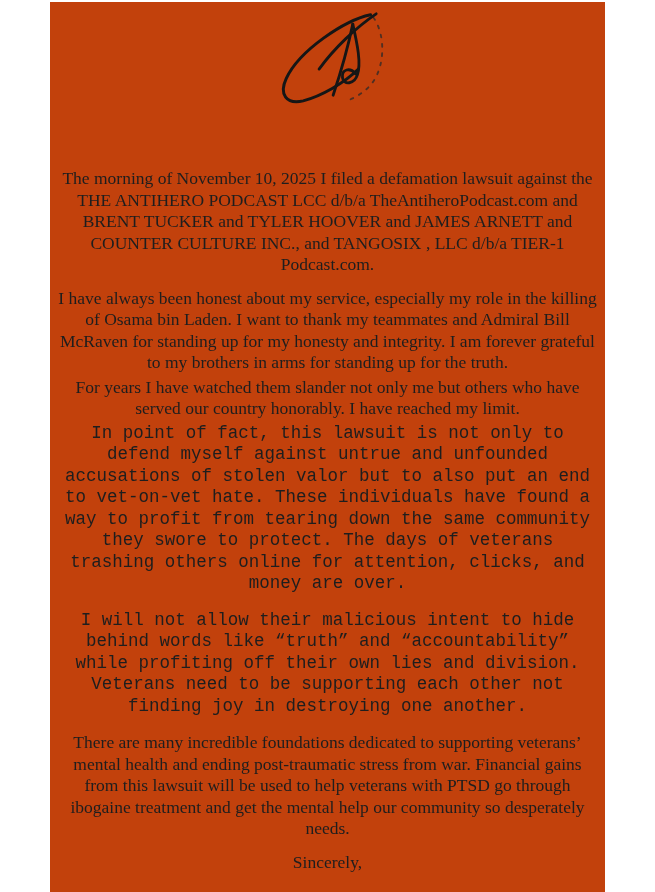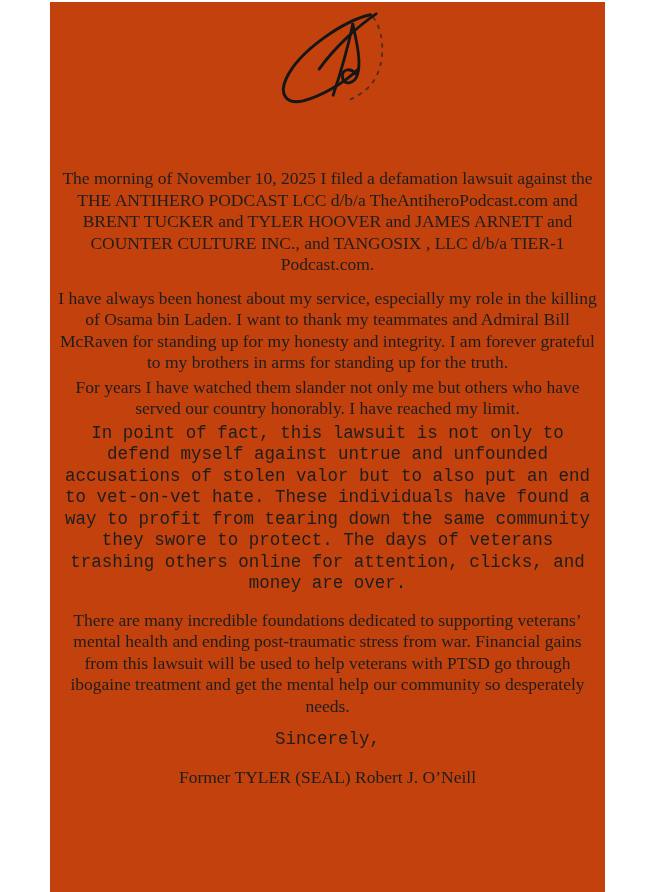--- a/index.html
+++ b/index.html
@@ -33,21 +33,21 @@
     font-size: 17.5px;
     line-height: 21.5px;
     text-align: center;
   }
   .letter p {
     margin: 0;
   }
   .mb-sm  { margin-bottom: 3px  !important; }
   .mb-md  { margin-bottom: 12px !important; }
   .mb-lg  { margin-bottom: 15px !important; font-family: Liberation Mono, monospace; }
-  .mb-xl  { margin-bottom: 16px !important; font-family: Liberation Mono, monospace; }
+  .mb-xl  { margin-bottom: 16px !important; }
 </style>
 </head>
 <body>
 
 <div class="page">
 
   <div class="sig-wrap">
     <svg viewBox="0 0 140 110" fill="none" xmlns="http://www.w3.org/2000/svg" aria-hidden="true">
 
       <path d="M 116,4 C 88,10 40,42 26,72 C 18,89 26,100 44,96 C 63,91 88,77 103,62" stroke="#161616" stroke-width="3.2" stroke-linecap="round"></path>
@@ -60,18 +60,19 @@
 
       <path d="M 97,14 C 102,36 106,56 102,68 C 99,78 87,80 86,71 C 85,62 94,60 100,67" stroke="#161616" stroke-width="3" stroke-linecap="round"></path>
     </svg>
   </div>
 
   <div class="letter">
     <p class="mb-md">The morning of November 10, 2025 I filed a defamation lawsuit against the THE ANTIHERO PODCAST LCC d/b/a TheAntiheroPodcast.com and BRENT TUCKER and TYLER HOOVER and JAMES ARNETT and COUNTER CULTURE INC., and TANGOSIX , LLC d/b/a TIER-1 Podcast.com.</p>
     <p class="mb-sm">I have always been honest about my service, especially my role in the killing of Osama bin Laden. I want to thank my teammates and Admiral Bill McRaven for standing up for my honesty and integrity. I am forever grateful to my brothers in arms for standing up for the truth.</p>
     <p class="mb-sm">For years I have watched them slander not only me but others who have served our country honorably. I have reached my limit.</p>
     <p class="mb-lg">In point of fact, this lawsuit is not only to defend myself against untrue and unfounded accusations of stolen valor but to also put an end to vet-on-vet hate. These individuals have found a way to profit from tearing down the same community they swore to protect. The days of veterans trashing others online for attention, clicks, and money are over.</p>
+    <p class="mb-lg">I will not allow their malicious intent to hide behind words like “truth” and “accountability” while profiting off their own lies and division. Veterans need to be supporting each other not finding joy in destroying one another.</p>
     <p class="mb-md">There are many incredible foundations dedicated to supporting veterans’ mental health and ending post-traumatic stress from war. Financial gains from this lawsuit will be used to help veterans with PTSD go through ibogaine treatment and get the mental help our community so desperately needs.</p>
     <p class="mb-xl">Sincerely,</p>
     <p>Former TYLER (SEAL) Robert J. O’Neill</p>
   </div>
 
 </div>
 
 </body></html>

